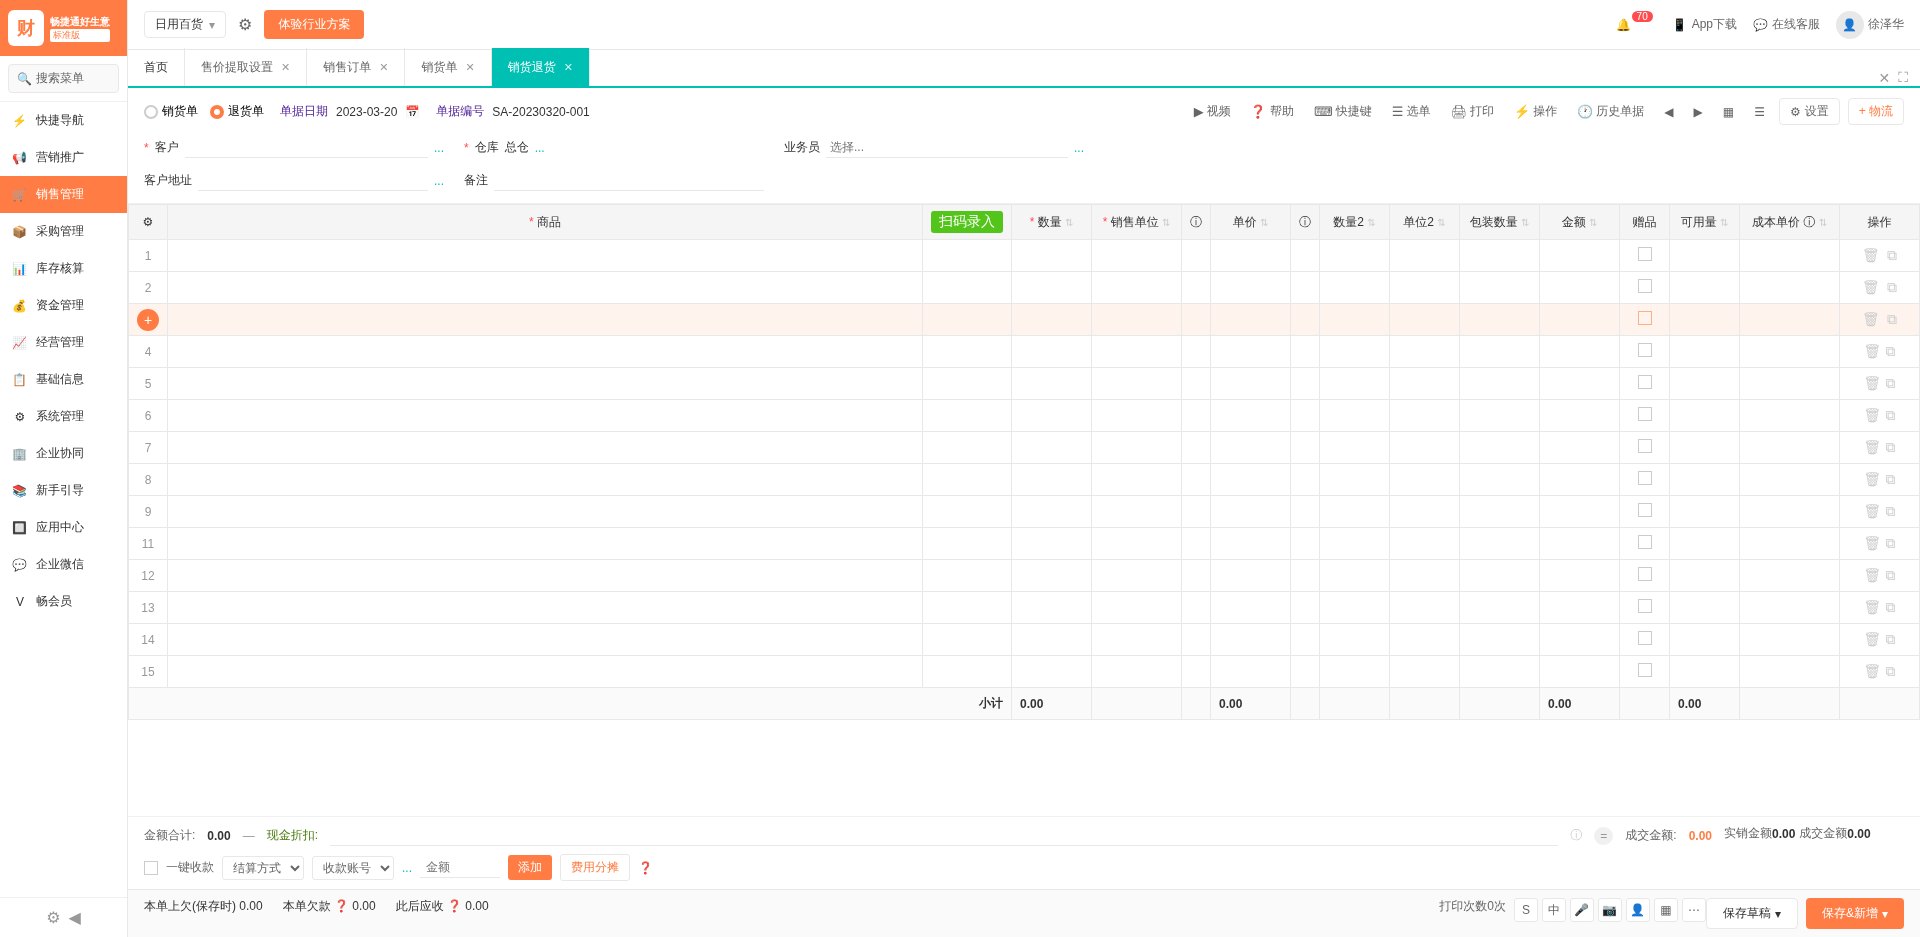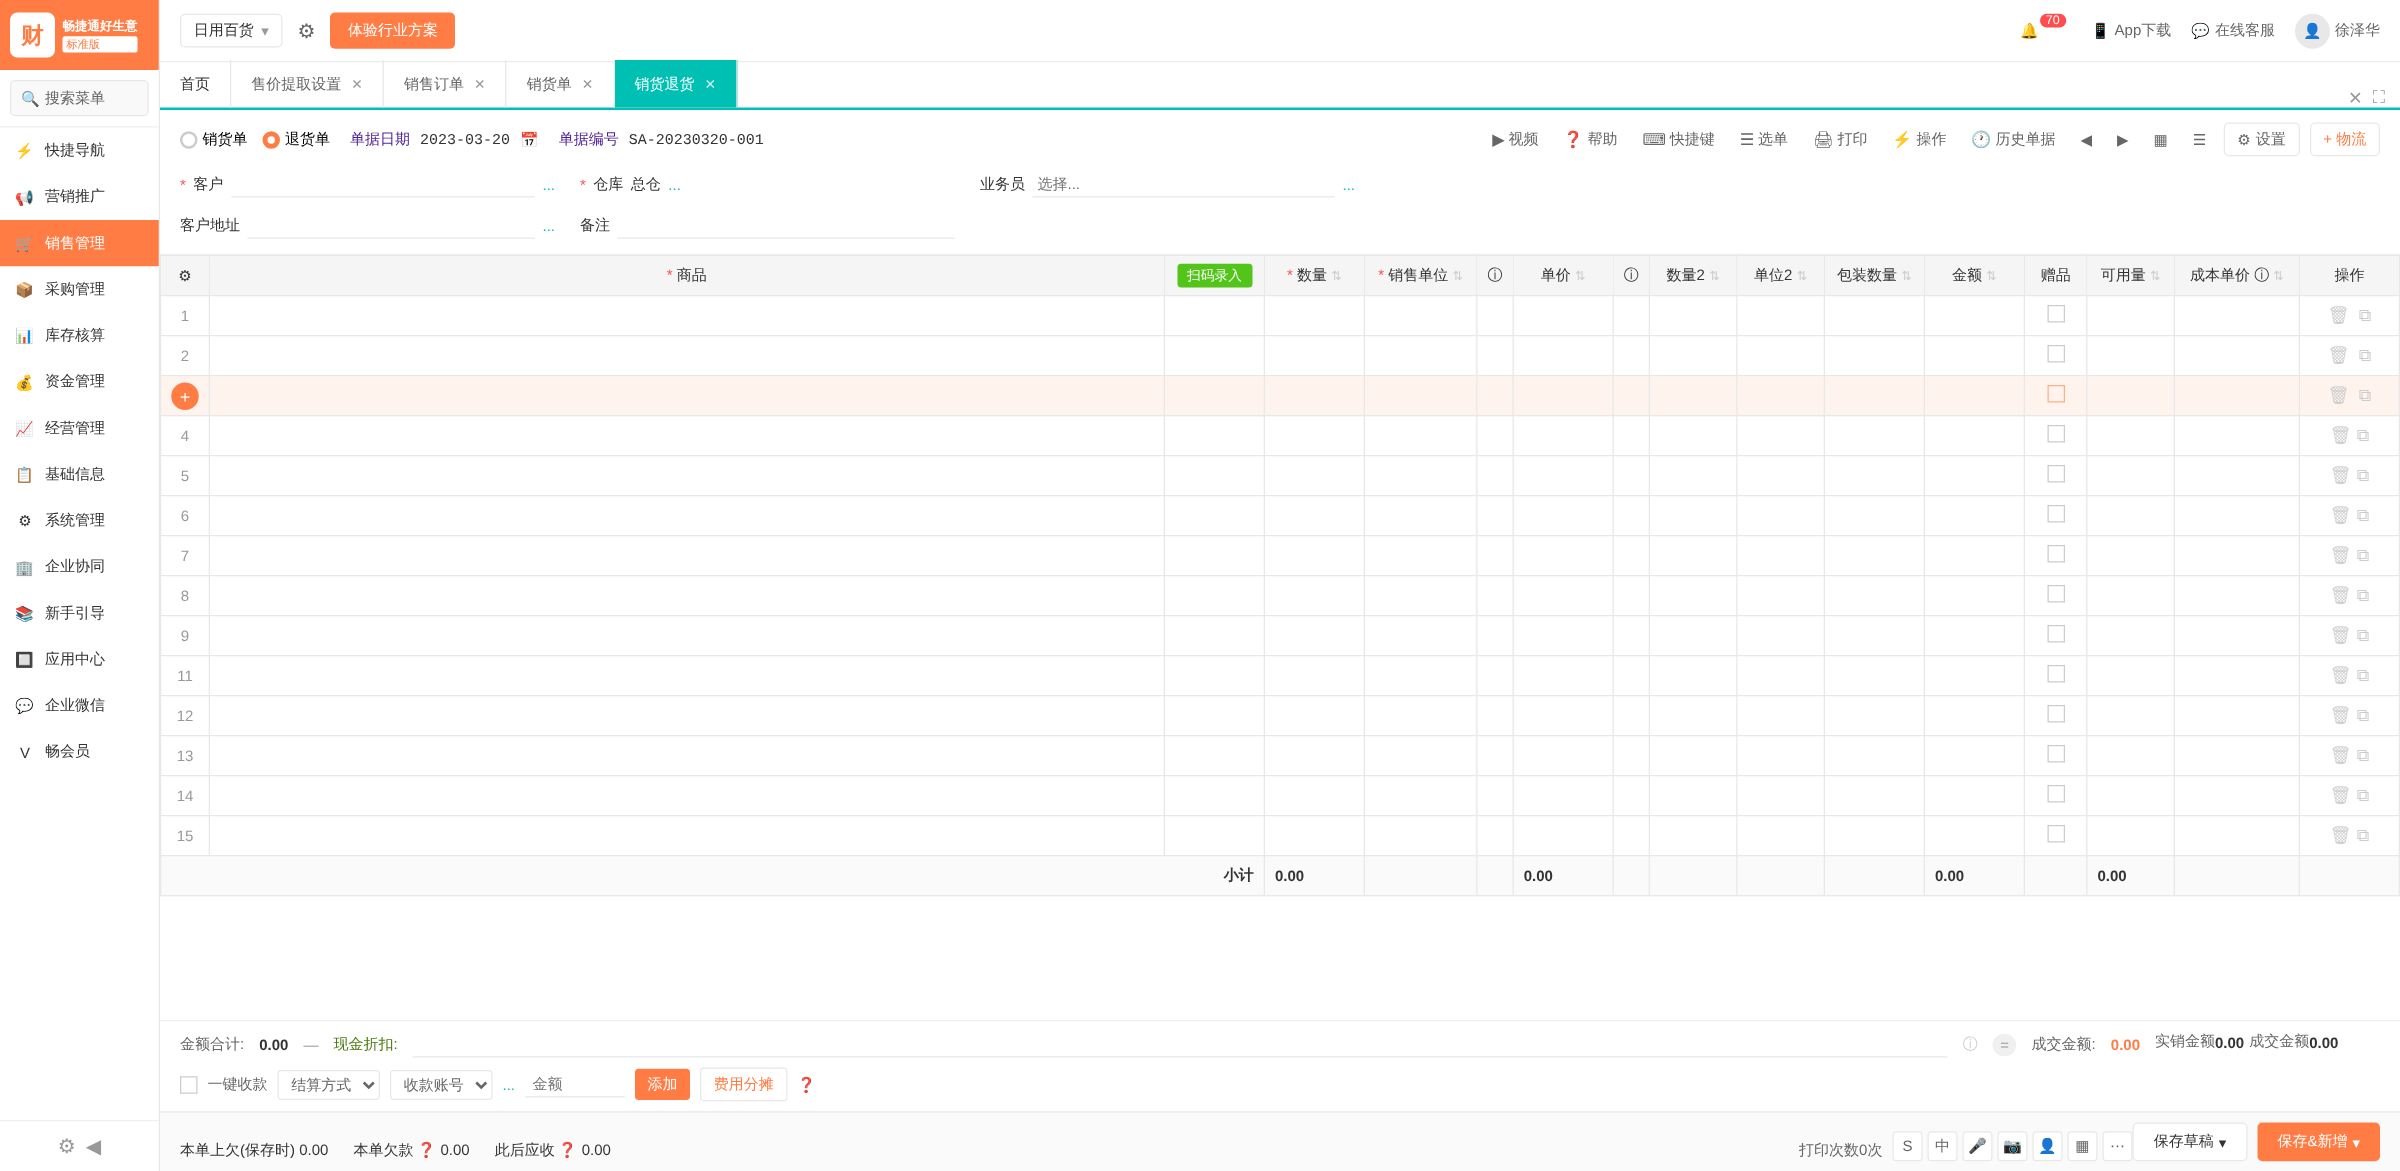--- a/index.html
+++ b/index.html
@@ -49,21 +49,21 @@
     
     .doc-header { padding: 10px 16px 8px; border-bottom: 1px solid #f0f0f0; flex-shrink: 0; }
     .doc-header-row { display: flex; align-items: center; gap: 16px; margin-bottom: 8px; }
     .radio-group { display: flex; align-items: center; gap: 12px; }
     .radio-item { display: flex; align-items: center; gap: 4px; cursor: pointer; }
     .radio-circle { width: 14px; height: 14px; border-radius: 50%; border: 2px solid #ccc; display: inline-block; }
     .radio-circle.checked { border-color: #ff7d45; background: #ff7d45; position: relative; }
     .radio-circle.checked::after { content: ''; width: 6px; height: 6px; background: #fff; border-radius: 50%; position: absolute; top: 2px; left: 2px; }
     .doc-info { display: flex; align-items: center; gap: 8px; color: #333; }
     .doc-info-label { color: #4c1d95; }
-    .doc-info-date { color: #333; font-family: Liberation Mono, monospace; }
+    .doc-info-date { color: #333; }
     .doc-info-calendar { color: #00bfb3; cursor: pointer; }
     .doc-toolbar { margin-left: auto; display: flex; align-items: center; gap: 8px; }
     .toolbar-item { display: flex; align-items: center; gap: 3px; color: #666; cursor: pointer; padding: 3px 6px; }
     .toolbar-item-icon { font-size: 13px; }
     .toolbar-settings-btn { background: #fff; border: 1px solid #e8e8e8; border-radius: 4px; padding: 4px 10px; cursor: pointer; color: #666; display: flex; align-items: center; gap: 4px; }
     .toolbar-add-btn { background: #fff; border: 1px solid #e8e8e8; border-radius: 4px; padding: 4px 10px; cursor: pointer; color: #ff7d45; display: flex; align-items: center; gap: 4px; }
 
     .doc-fields { display: flex; align-items: center; gap: 0; flex-wrap: wrap; }
     .field-group { display: flex; align-items: center; gap: 6px; padding: 4px 0; min-width: 300px; margin-right: 20px; }
     .field-label { color: #333; white-space: nowrap; }
@@ -78,21 +78,21 @@
     .data-table { width: 100%; border-collapse: collapse; }
     .data-table th { background: #f5f5f5; border: 1px solid #e8e8e8; padding: 6px 8px; text-align: center; color: #333; font-weight: normal; white-space: nowrap; position: sticky; top: 0; z-index: 2; }
     .data-table td { border: 1px solid #e8e8e8; padding: 4px 8px; height: 32px; vertical-align: middle; }
     .row-num { color: #999; text-align: center; width: 30px; }
     .row-highlight { background: #fff3ed; }
     .plus-btn { width: 22px; height: 22px; background: #ff7d45; border-radius: 50%; color: #fff; display: flex; align-items: center; justify-content: center; cursor: pointer; font-size: 14px; }
     .checkbox-cell { text-align: center; }
     .cb { width: 14px; height: 14px; border: 1px solid #ccc; display: inline-block; }
     .action-cell { text-align: center; white-space: nowrap; }
     .action-btn { color: #ccc; cursor: pointer; font-size: 14px; margin: 0 2px; }
-    .scan-btn { background: #52c41a; color: #fff; border: none; border-radius: 3px; padding: 2px 8px; cursor: pointer; font-size: 11px; }
+    .scan-btn { background: #52c41a; color: #fff; border: none; border-radius: 3px; padding: 2px 8px; cursor: pointer; font-size: 14px; }
     .subtotal-row td { background: #fafafa; font-weight: bold; color: #333; }
     .subtotal-val { color: #333; }
     .sort-arrows { color: #ccc; font-size: 10px; }
 
     
     .footer { flex-shrink: 0; border-top: 1px solid #f0f0f0; padding: 8px 16px; }
     .footer-row1 { display: flex; align-items: center; gap: 12px; margin-bottom: 8px; }
     .footer-amt-label { color: #666; }
     .footer-amt-val { color: #333; font-weight: bold; }
     .footer-minus { color: #999; }
@@ -105,21 +105,21 @@
     .footer-select { border: 1px solid #e8e8e8; border-radius: 3px; padding: 3px 6px; color: #666; background: #fff; cursor: pointer; }
     .footer-input { border: none; border-bottom: 1px solid #e8e8e8; padding: 3px 6px; outline: none; width: 80px; }
     .footer-add-btn { background: #ff7d45; color: #fff; border: none; border-radius: 3px; padding: 4px 10px; cursor: pointer; }
     .footer-split-btn { background: #fff; border: 1px solid #e8e8e8; border-radius: 3px; padding: 4px 10px; cursor: pointer; color: #ff7d45; }
     .footer-help { color: #ccc; cursor: pointer; }
     .summary-row { display: flex; justify-content: space-between; align-items: center; margin-bottom: 4px; }
     .summary-label { color: #666; }
     .summary-val { color: #333; font-weight: bold; }
 
     
-    .bottom-bar { background: #fafafa; border-top: 1px solid #e8e8e8; padding: 8px 16px; display: flex; align-items: flex-end; flex-shrink: 0; }
+    .bottom-bar { background: #fafafa; border-top: 1px solid #e8e8e8; padding: 8px 16px; display: flex; align-items: flex-start; flex-shrink: 0; }
     .bottom-bar-info { display: flex; gap: 20px; flex: 1; }
     .bottom-info-item { color: #666; }
     .bottom-info-item span { color: #333; }
     .bottom-print-info { color: #666; display: flex; align-items: center; gap: 4px; }
     .bottom-icons { display: flex; gap: 4px; margin-left: 8px; }
     .bottom-icon-btn { width: 24px; height: 24px; background: #fff; border: 1px solid #e8e8e8; border-radius: 3px; display: flex; align-items: center; justify-content: center; cursor: pointer; color: #666; }
     .bottom-actions { display: flex; gap: 8px; margin-left: auto; }
     .btn-draft { background: #fff; border: 1px solid #e8e8e8; border-radius: 4px; padding: 6px 16px; cursor: pointer; color: #333; display: flex; align-items: center; gap: 4px; }
     .btn-save { background: #ff7d45; color: #fff; border: none; border-radius: 4px; padding: 6px 16px; cursor: pointer; display: flex; align-items: center; gap: 4px; }
   </style>

